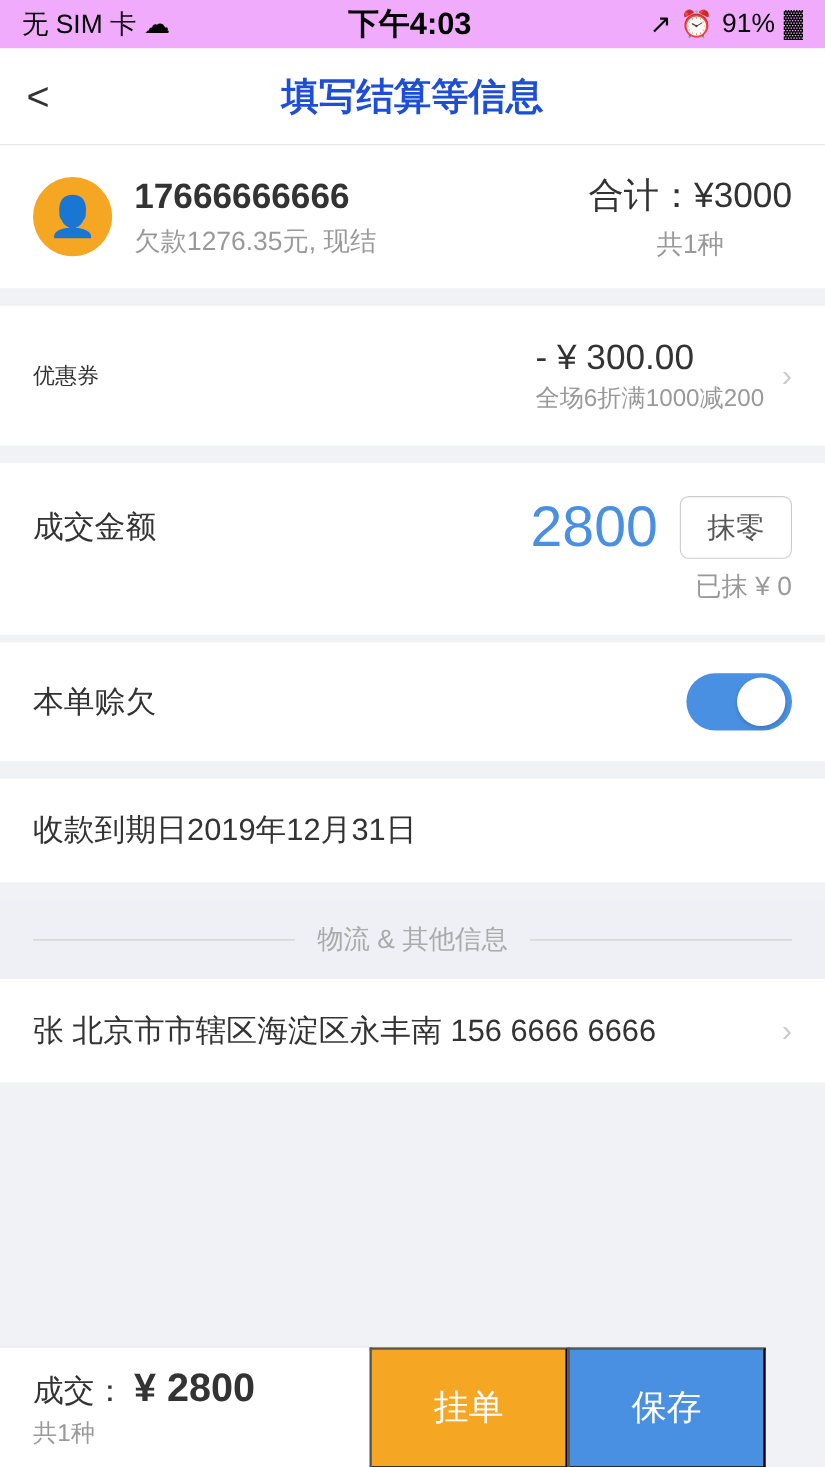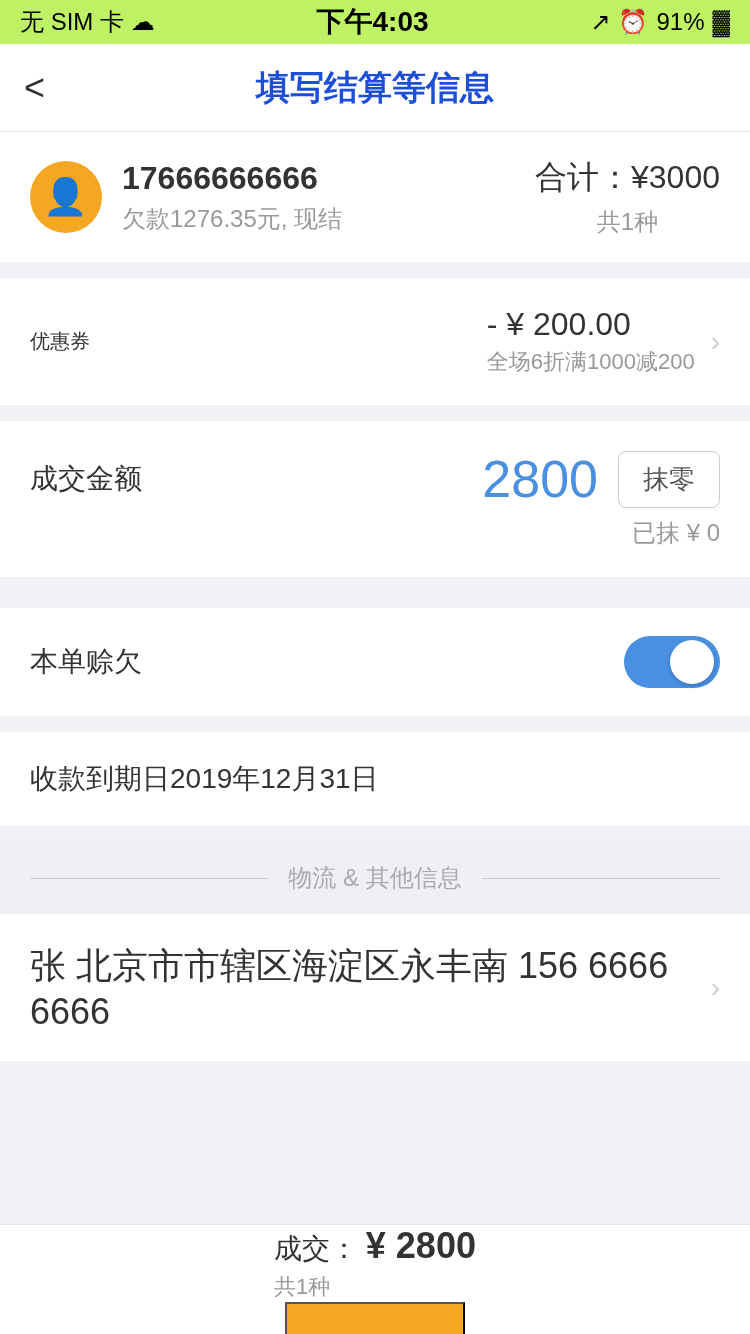--- a/index.html
+++ b/index.html
@@ -10,21 +10,21 @@
       width: 750px;
       min-height: 1334px;
       overflow-x: hidden;
       font-size: 28px;
     }
 
     
     .status-bar {
       width: 750px;
       height: 44px;
-      background: #bef264;
+      background: #f0abfc;
       display: flex;
       align-items: center;
       justify-content: space-between;
       padding: 0 20px;
       font-size: 24px;
       font-weight: 500;
     }
     .status-left { display: flex; align-items: center; gap: 10px; }
     .status-center { font-size: 28px; font-weight: 600; }
     .status-right { display: flex; align-items: center; gap: 8px; font-size: 24px; }
@@ -99,21 +99,21 @@
     .row:last-child { border-bottom: none; }
     .row-label { font-size: 20px; color: #333; }
     .row-right { display: flex; align-items: center; gap: 16px; }
     .coupon-value { font-size: 32px; color: #333; }
     .coupon-desc { font-size: 22px; color: #999; margin-top: 4px; text-align: right; }
     .chevron-icon { color: #ccc; font-size: 28px; }
 
     
     .deal-section {
       background: #fff;
-      margin-bottom: 31px;
+      margin-bottom: 7px;
       padding: 28px 30px;
     }
     .deal-row {
       display: flex; align-items: center; justify-content: space-between;
     }
     .deal-label { font-size: 28px; color: #333; }
     .deal-right { display: flex; align-items: center; gap: 20px; }
     .deal-amount { font-size: 52px; color: #4a90e2; font-weight: 500; }
     .round-btn {
       border: 1px solid #ccc;
@@ -203,39 +203,38 @@
     
     .address-section {
       background: #fff;
       padding: 28px 30px;
       display: flex;
       align-items: center;
       justify-content: space-between;
       margin-bottom: 16px;
     }
     .address-label { font-size: 28px; color: #333; flex-shrink: 0; margin-right: 20px; }
-    .address-value { font-size: 36px; color: #333; flex: 1; }
+    .address-value { font-size: 28px; color: #333; flex: 1; }
 
     
     .gray-fill {
       background: #f0f2f5;
       height: 180px;
     }
 
     
     .bottom-bar {
       position: fixed;
       bottom: 0;
-      width: 750px;
+      width: 696px;
       height: 110px;
       background: #fff;
       display: flex;
       align-items: center;
       border-top: 1px solid #e5e5e5;
-      flex-direction: column;
     }
     .bottom-summary {
       flex: 1;
       padding: 0 30px;
     }
     .bottom-deal { font-size: 28px; color: #333; }
     .bottom-deal-amount { font-size: 36px; font-weight: 600; color: #333; }
     .bottom-count { font-size: 22px; color: #999; margin-top: 4px; }
     .btn-pending {
       width: 180px; height: 110px;
@@ -291,21 +290,21 @@
       <div class="total-amount">合计：¥3000</div>
       <div class="total-count">共1种</div>
     </div>
   </div>
 
   <div class="section">
     <div class="row">
       <div class="row-label">优惠券</div>
       <div class="row-right">
         <div>
-          <div class="coupon-value">- ¥ 200.00</div>
+          <div class="coupon-value">- ¥ 300.00</div>
           <div class="coupon-desc">全场6折满1000减200</div>
         </div>
         <span class="chevron-icon">›</span>
       </div>
     </div>
   </div>
 
   <div class="deal-section">
     <div class="deal-row">
       <div class="deal-label">成交金额</div>

